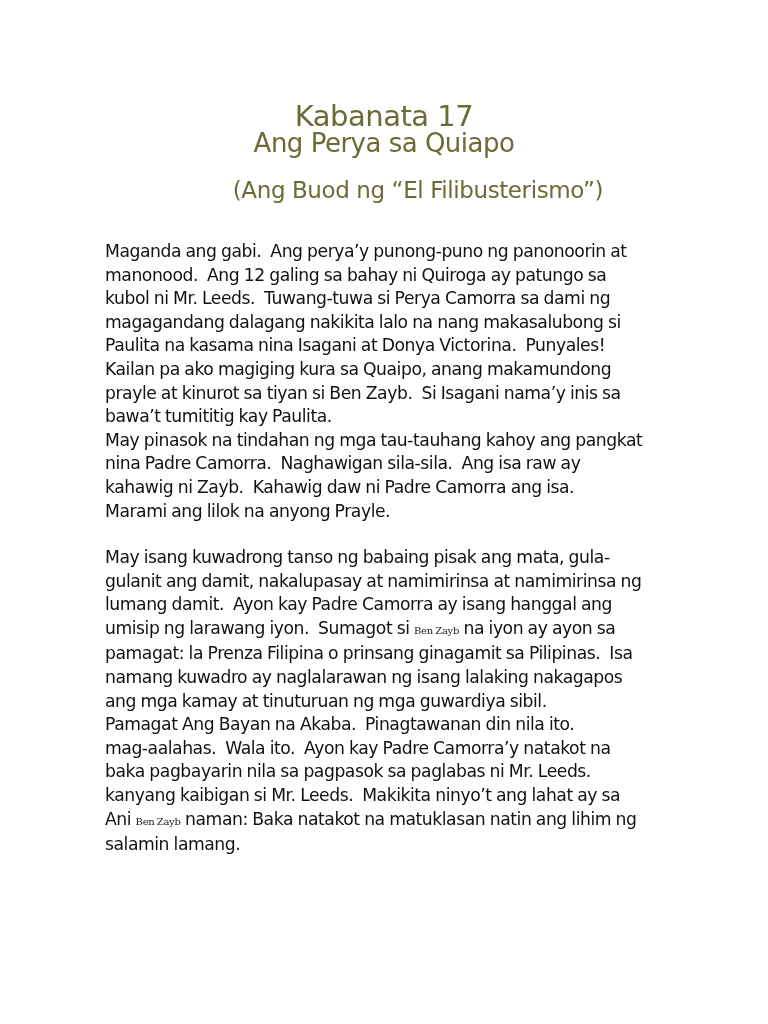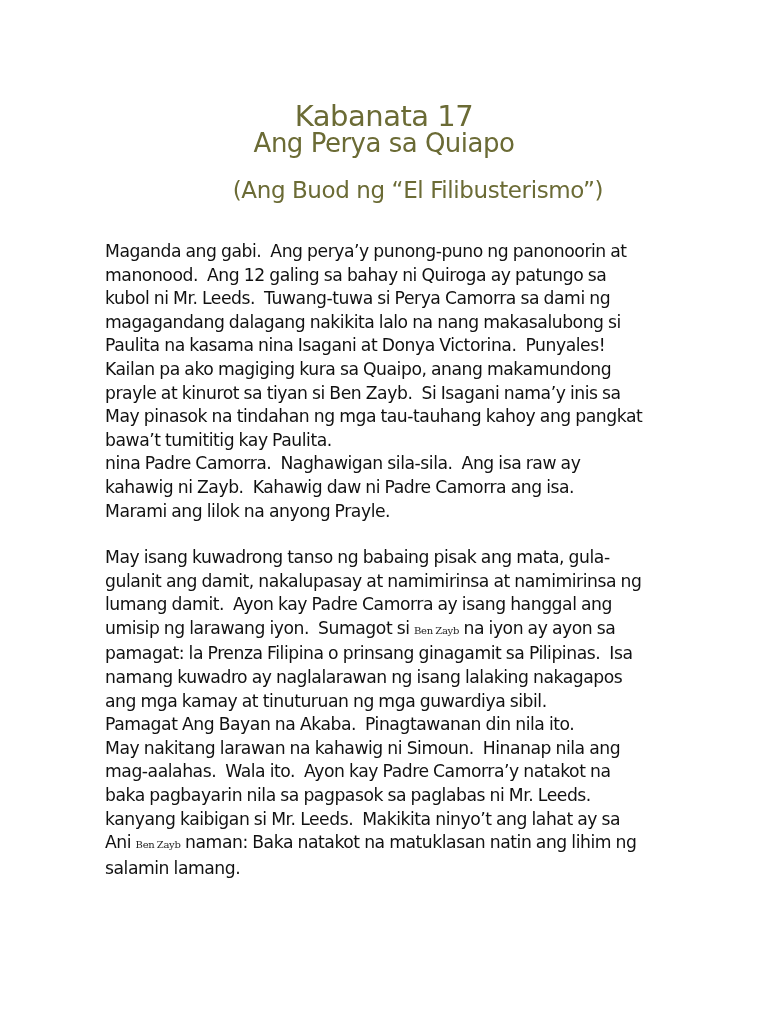--- a/index.html
+++ b/index.html
@@ -80,37 +80,36 @@
   <div class="title-block t3">(Ang Buod ng “El Filibusterismo”)</div>
 
   <div class="body-text para1">
     <span class="line">Maganda ang gabi.  Ang perya’y punong-puno ng panonoorin at</span>
     <span class="line">manonood.  Ang 12 galing sa bahay ni Quiroga ay patungo sa</span>
     <span class="line">kubol ni Mr. Leeds.  Tuwang-tuwa si Perya Camorra sa dami ng</span>
     <span class="line">magagandang dalagang nakikita lalo na nang makasalubong si</span>
     <span class="line">Paulita na kasama nina Isagani at Donya Victorina.  Punyales!</span>
     <span class="line">Kailan pa ako magiging kura sa Quaipo, anang makamundong</span>
     <span class="line">prayle at kinurot sa tiyan si Ben Zayb.  Si Isagani nama’y inis sa</span>
+    <span class="line">bawa’t tumititig kay Paulita.</span>
     <span class="line">May pinasok na tindahan ng mga tau-tauhang kahoy ang pangkat</span>
-    <span class="line">bawa’t tumititig kay Paulita.</span>
     <span class="line">nina Padre Camorra.  Naghawigan sila-sila.  Ang isa raw ay</span>
     <span class="line">kahawig ni Zayb.  Kahawig daw ni Padre Camorra ang isa.</span>
     <span class="line">Marami ang lilok na anyong Prayle.</span>
   </div>
 
   <div class="body-text para2">
     <span class="line">May isang kuwadrong tanso ng babaing pisak ang mata, gula-</span>
     <span class="line">gulanit ang damit, nakalupasay at namimirinsa at namimirinsa ng</span>
     <span class="line">lumang damit.  Ayon kay Padre Camorra ay isang hanggal ang</span>
     <span class="line"><span>umisip ng larawang iyon.  Sumagot si </span><span class="small-name">Ben Zayb</span><span> na iyon ay ayon sa</span></span>
     <span class="line">pamagat: la Prenza Filipina o prinsang ginagamit sa Pilipinas.  Isa</span>
     <span class="line">namang kuwadro ay naglalarawan ng isang lalaking nakagapos</span>
     <span class="line">ang mga kamay at tinuturuan ng mga guwardiya sibil.</span>
     <span class="line">Pamagat Ang Bayan na Akaba.  Pinagtawanan din nila ito.</span>
-    <span class="line">May nakitang larawan na kahawig ni Simoun.  Hinanap nila ang</span>
     <span class="line">mag-aalahas.  Wala ito.  Ayon kay Padre Camorra’y natakot na</span>
     <span class="line">baka pagbayarin nila sa pagpasok sa paglabas ni Mr. Leeds.</span>
     <span class="line">kanyang kaibigan si Mr. Leeds.  Makikita ninyo’t ang lahat ay sa</span>
     <span class="line"><span>Ani </span><span class="small-name">Ben Zayb</span><span> naman: Baka natakot na matuklasan natin ang lihim ng</span></span>
     <span class="line">salamin lamang.</span>
   </div>
 
 </div>
 
 </body></html>

